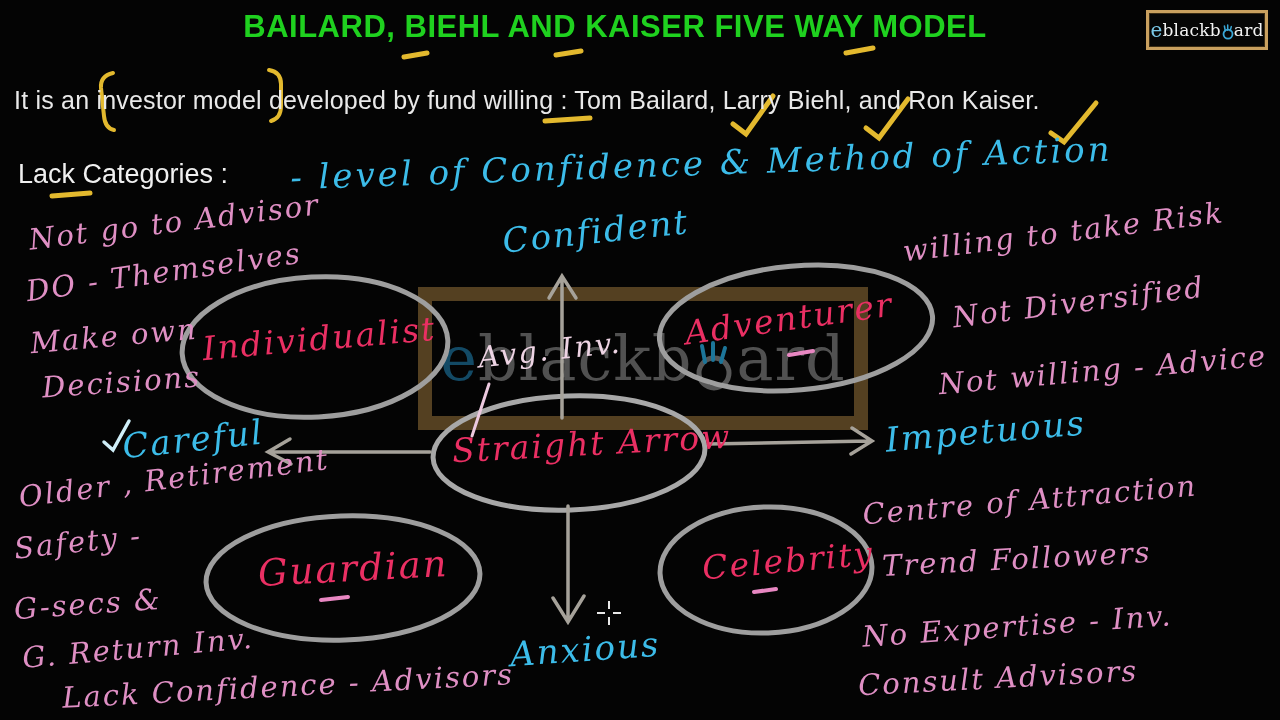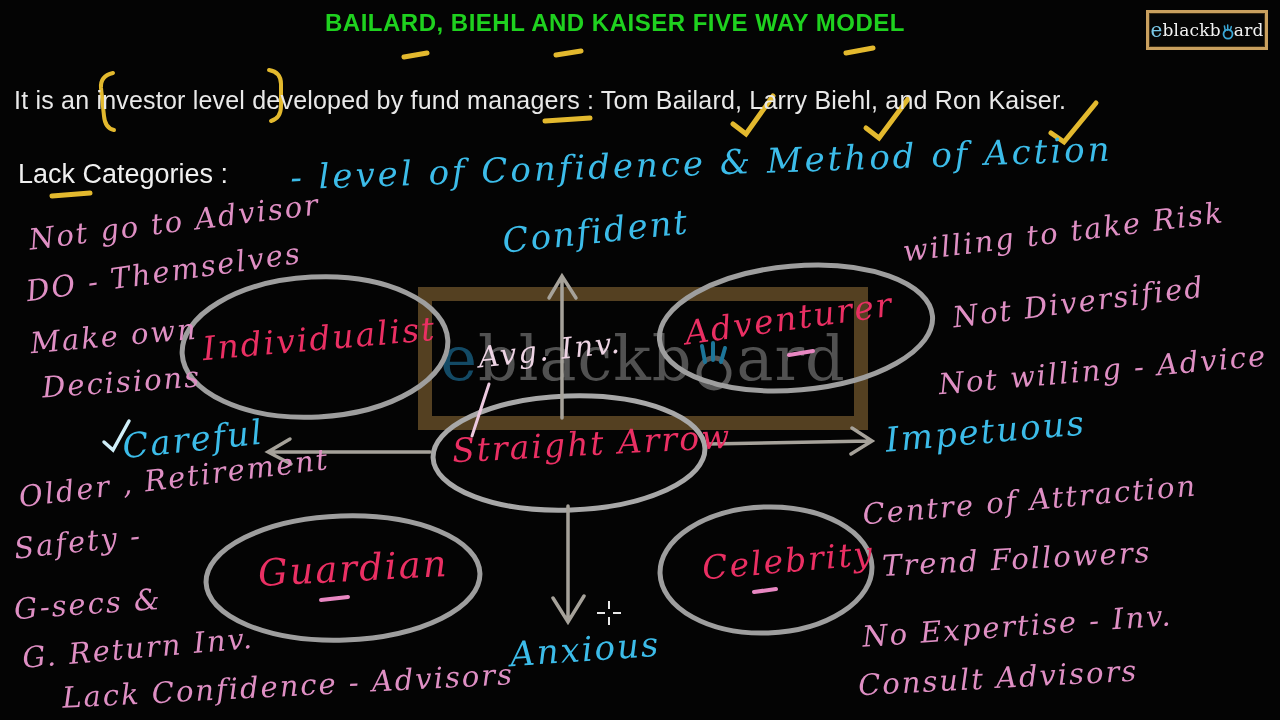--- a/index.html
+++ b/index.html
@@ -1,20 +1,20 @@
 <!DOCTYPE html>
 <html><head>
 <meta charset="utf-8">
 <style>
   html,body{margin:0;padding:0;background:#000;}
   .stage{position:relative;width:1280px;height:720px;background:#040404;overflow:hidden;
          font-family:"Liberation Sans",sans-serif;}
   .abs{position:absolute;}
   
-  .title{top:9px;left:120px;right:170px;text-align:center;font-size:24px;font-weight:bold;
+  .title{top:9px;left:120px;right:170px;text-align:center;font-size:31px;font-weight:bold;
          color:#1fd11f;letter-spacing:.5px;white-space:nowrap;}
   .intro{top:86px;left:14px;font-size:25px;color:#e9e9e9;letter-spacing:.2px;white-space:nowrap;}
   .fivecat{top:159px;left:18px;font-size:27px;color:#f0f0f0;white-space:nowrap;}
   
   .hand{position:absolute;font-family:"DejaVu Serif",serif;font-style:italic;
         white-space:nowrap;letter-spacing:2px;line-height:1;}
   .pink{color:#df8fc4;}
   .cyan{color:#3cbce9;}
   .red{color:#ea2f63;}
   .avgc{color:#eed4e4;}
@@ -94,21 +94,21 @@
       <span class="logo-e">e</span>
         <span>blackb</span>
         <svg class="logo-o" width="12" height="16" viewBox="0 0 40 52">
           <circle cx="20" cy="33" r="15" fill="none" stroke="#3ba8d8" stroke-width="6"></circle>
           <path d="M11,22 L8,6 M19,20 L19,3 M27,22 L31,8" fill="none" stroke="#3ba8d8" stroke-width="5" stroke-linecap="round"></path>
         </svg>
         <span>ard</span>
     </div>
   </div>
 
-  <div class="abs intro txt">It is an investor level developed by fund managers : Tom Bailard, Larry Biehl, and Ron Kaiser.</div>
+  <div class="abs intro txt">It is an investor model developed by fund willing : Tom Bailard, Larry Biehl, and Ron Kaiser.</div>
   <div class="abs fivecat txt">Lack Categories :</div>
   <div class="hand cyan fs34 txt" style="left:290px;top:146px;transform:rotate(-2deg);letter-spacing:3px;">- level of Confidence &amp; Method of Action</div>
 
   <div class="hand cyan fs34 txt" style="left:502px;top:214px;transform:rotate(-6deg);">Confident</div>
   <div class="hand cyan fs34 txt" style="left:122px;top:422px;transform:rotate(-6deg);">Careful</div>
   <div class="hand cyan fs34 txt" style="left:885px;top:414px;transform:rotate(-5deg);">Impetuous</div>
   <div class="hand cyan fs34 txt" style="left:510px;top:632px;transform:rotate(-4deg);">Anxious</div>
 
   <div class="hand avgc fs29 txt" style="left:478px;top:336px;transform:rotate(-6deg);">Avg. Inv.</div>
   <div class="hand red fs33 txt" style="left:452px;top:427px;transform:rotate(-3deg);">Straight Arrow</div>

